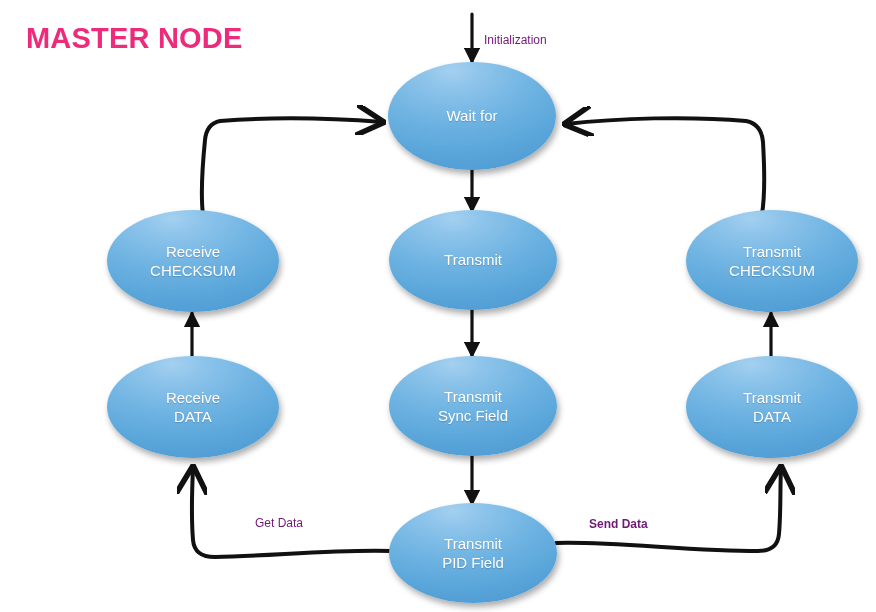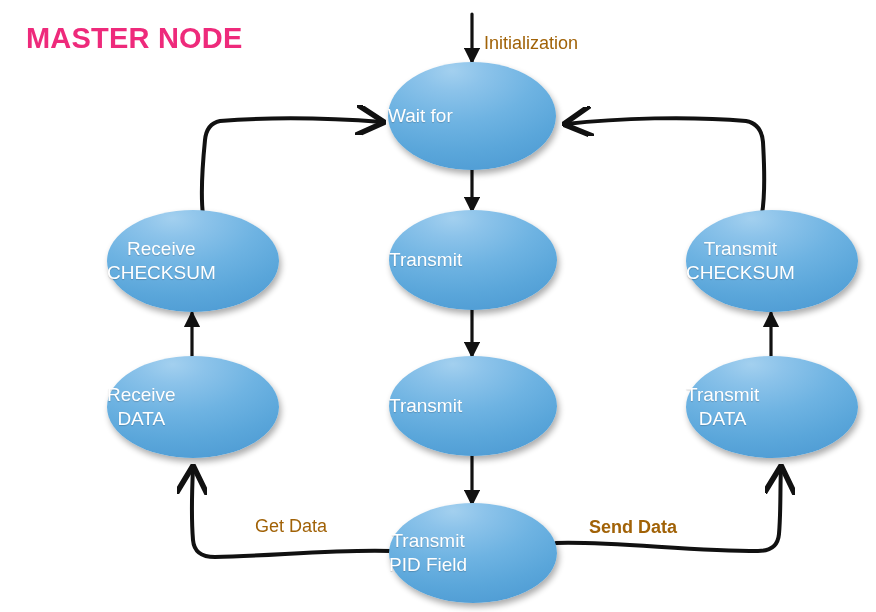--- a/index.html
+++ b/index.html
@@ -19,44 +19,44 @@
     white-space:nowrap;
     -webkit-user-select:none;user-select:none;
   }
 
   
   #edges{position:absolute;left:0;top:0;width:876px;height:612px;}
 
   
   .node{
     position:absolute;
-    display:flex;align-items:center;
+    display:flex;align-items:center;justify-content:center;
     text-align:center;
     border-radius:50%;
     color:#ffffff;
-    font-size:19px;
+    font-size:15px;
     line-height:1.28;
     background:
       radial-gradient(ellipse 120% 115% at 38% 8%,
           #a3d0ef 0%,
           #8cc3ea 16%,
           #6eb3e2 42%,
           #5aa6da 66%,
           #4f9cd4 85%,
           #4e97cf 100%);
     box-shadow:2px 4px 6px rgba(0,0,0,0.33);
     -webkit-user-select:none;user-select:none;
   }
   .node span{display:block;text-shadow:0 1px 1px rgba(0,0,0,0.18);}
 
   
   .elabel{
     position:absolute;
-    color:#a16207;
-    font-size:18px;
+    color:#701a75;
+    font-size:12px;
     white-space:nowrap;
     -webkit-user-select:none;user-select:none;
   }
 </style>
 </head>
 <body>
 
 <div id="canvas">
 
   <div id="title">MASTER NODE</div>
@@ -131,20 +131,21 @@
 
   <div class="node" style="left:389px;top:210px;width:168px;height:100px;">
     <div>
       <span>Transmit</span>
     </div>
   </div>
 
   <div class="node" style="left:389px;top:356px;width:168px;height:100px;">
     <div>
       <span>Transmit</span>
+      <span>Sync Field</span>
     </div>
   </div>
 
   <div class="node" style="left:389px;top:503px;width:168px;height:100px;">
     <div>
       <span>Transmit</span>
       <span>PID Field</span>
     </div>
   </div>
 

